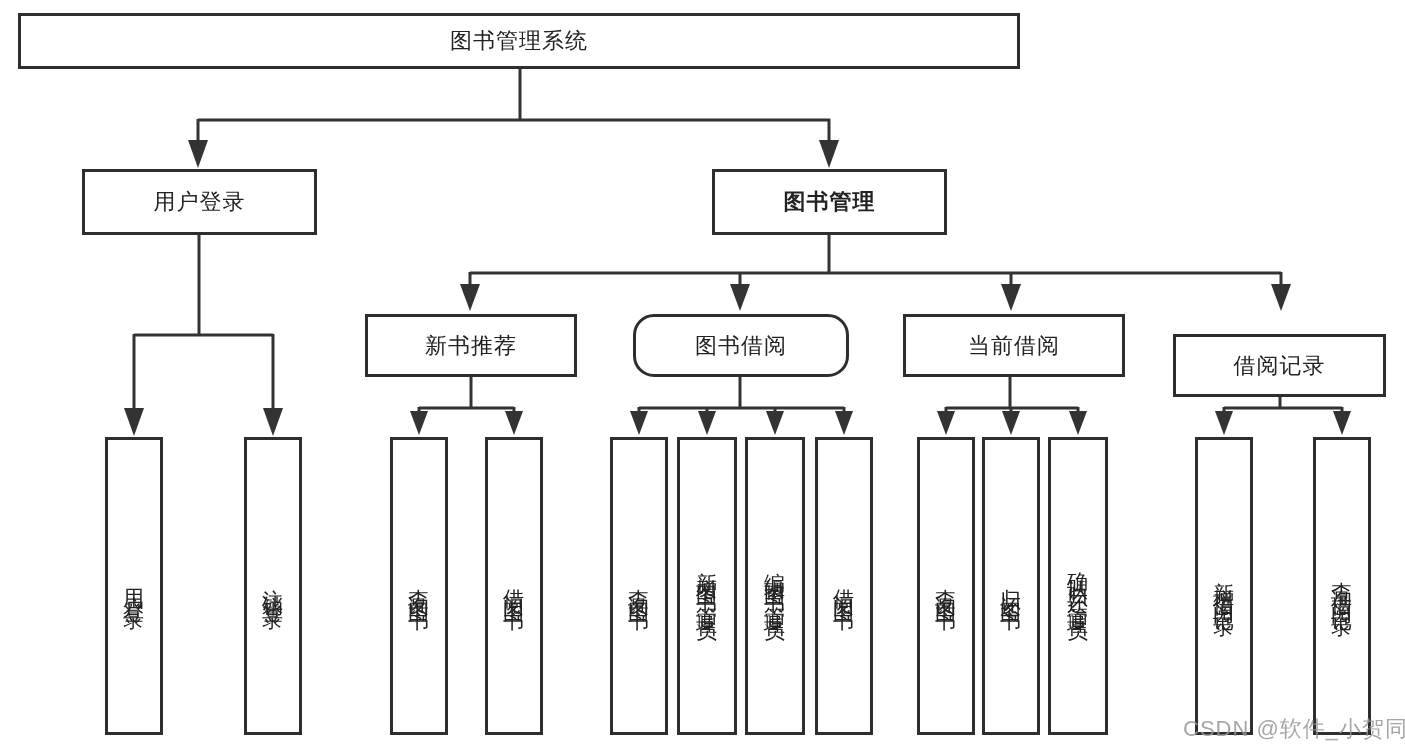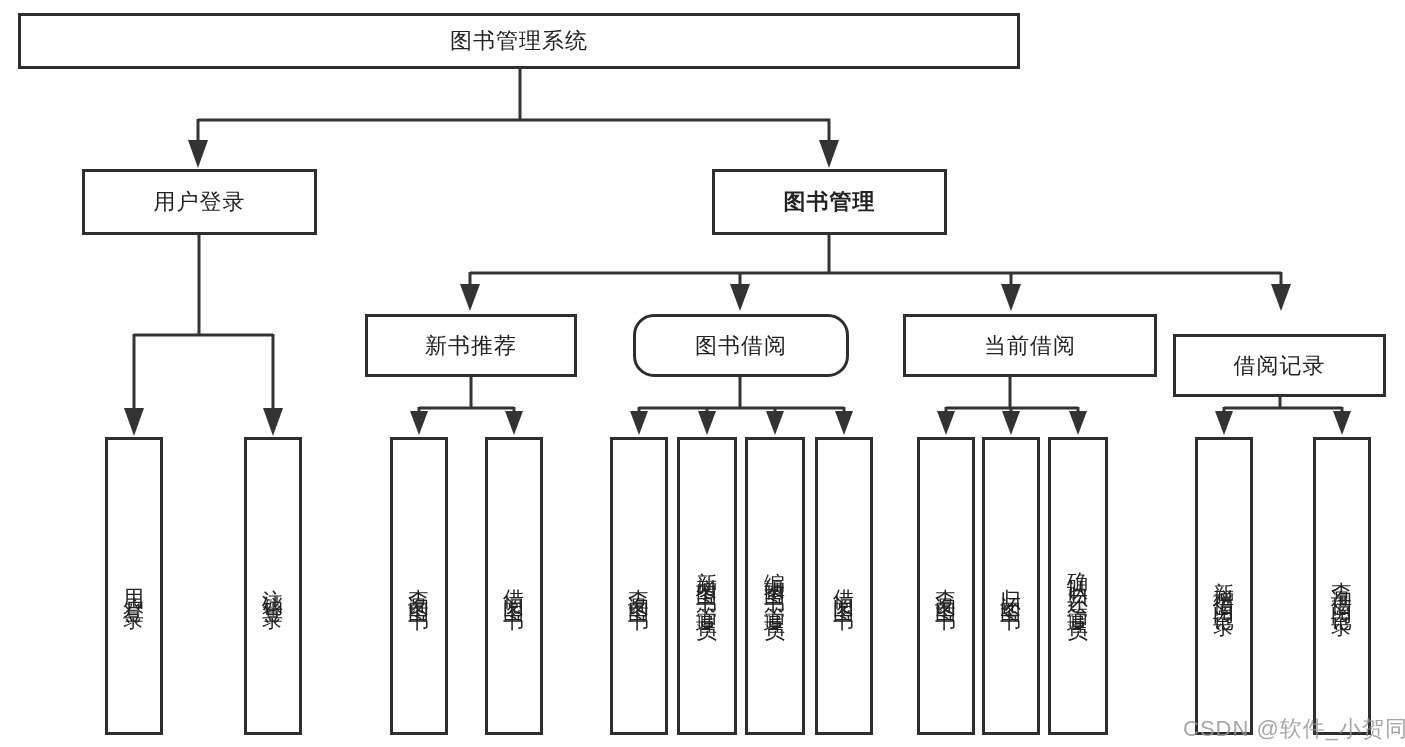--- a/index.html
+++ b/index.html
@@ -142,21 +142,21 @@
   <div class="node h lvl2" style="left:712px;font-weight:bold;">
     <span>图书管理</span>
   </div>
 
   <div class="node h lvl3" style="left:365px;width:212px;">
     <span>新书推荐</span>
   </div>
   <div class="node h lvl3" style="left:633px;width:216px;border-radius:21px;">
     <span>图书借阅</span>
   </div>
-  <div class="node h lvl3" style="left:903px;width:254px;">
+  <div class="node h lvl3" style="left:903px;width:222px;">
     <span>当前借阅</span>
   </div>
   <div class="node h lvl3" style="left:1173px;width:213px;margin-top:20px;">
     <span>借阅记录</span>
   </div>
 
   <div class="node leaf" style="left:105px;">
     <span class="vtext">用户登录</span>
   </div>
   <div class="node leaf" style="left:244px;">

